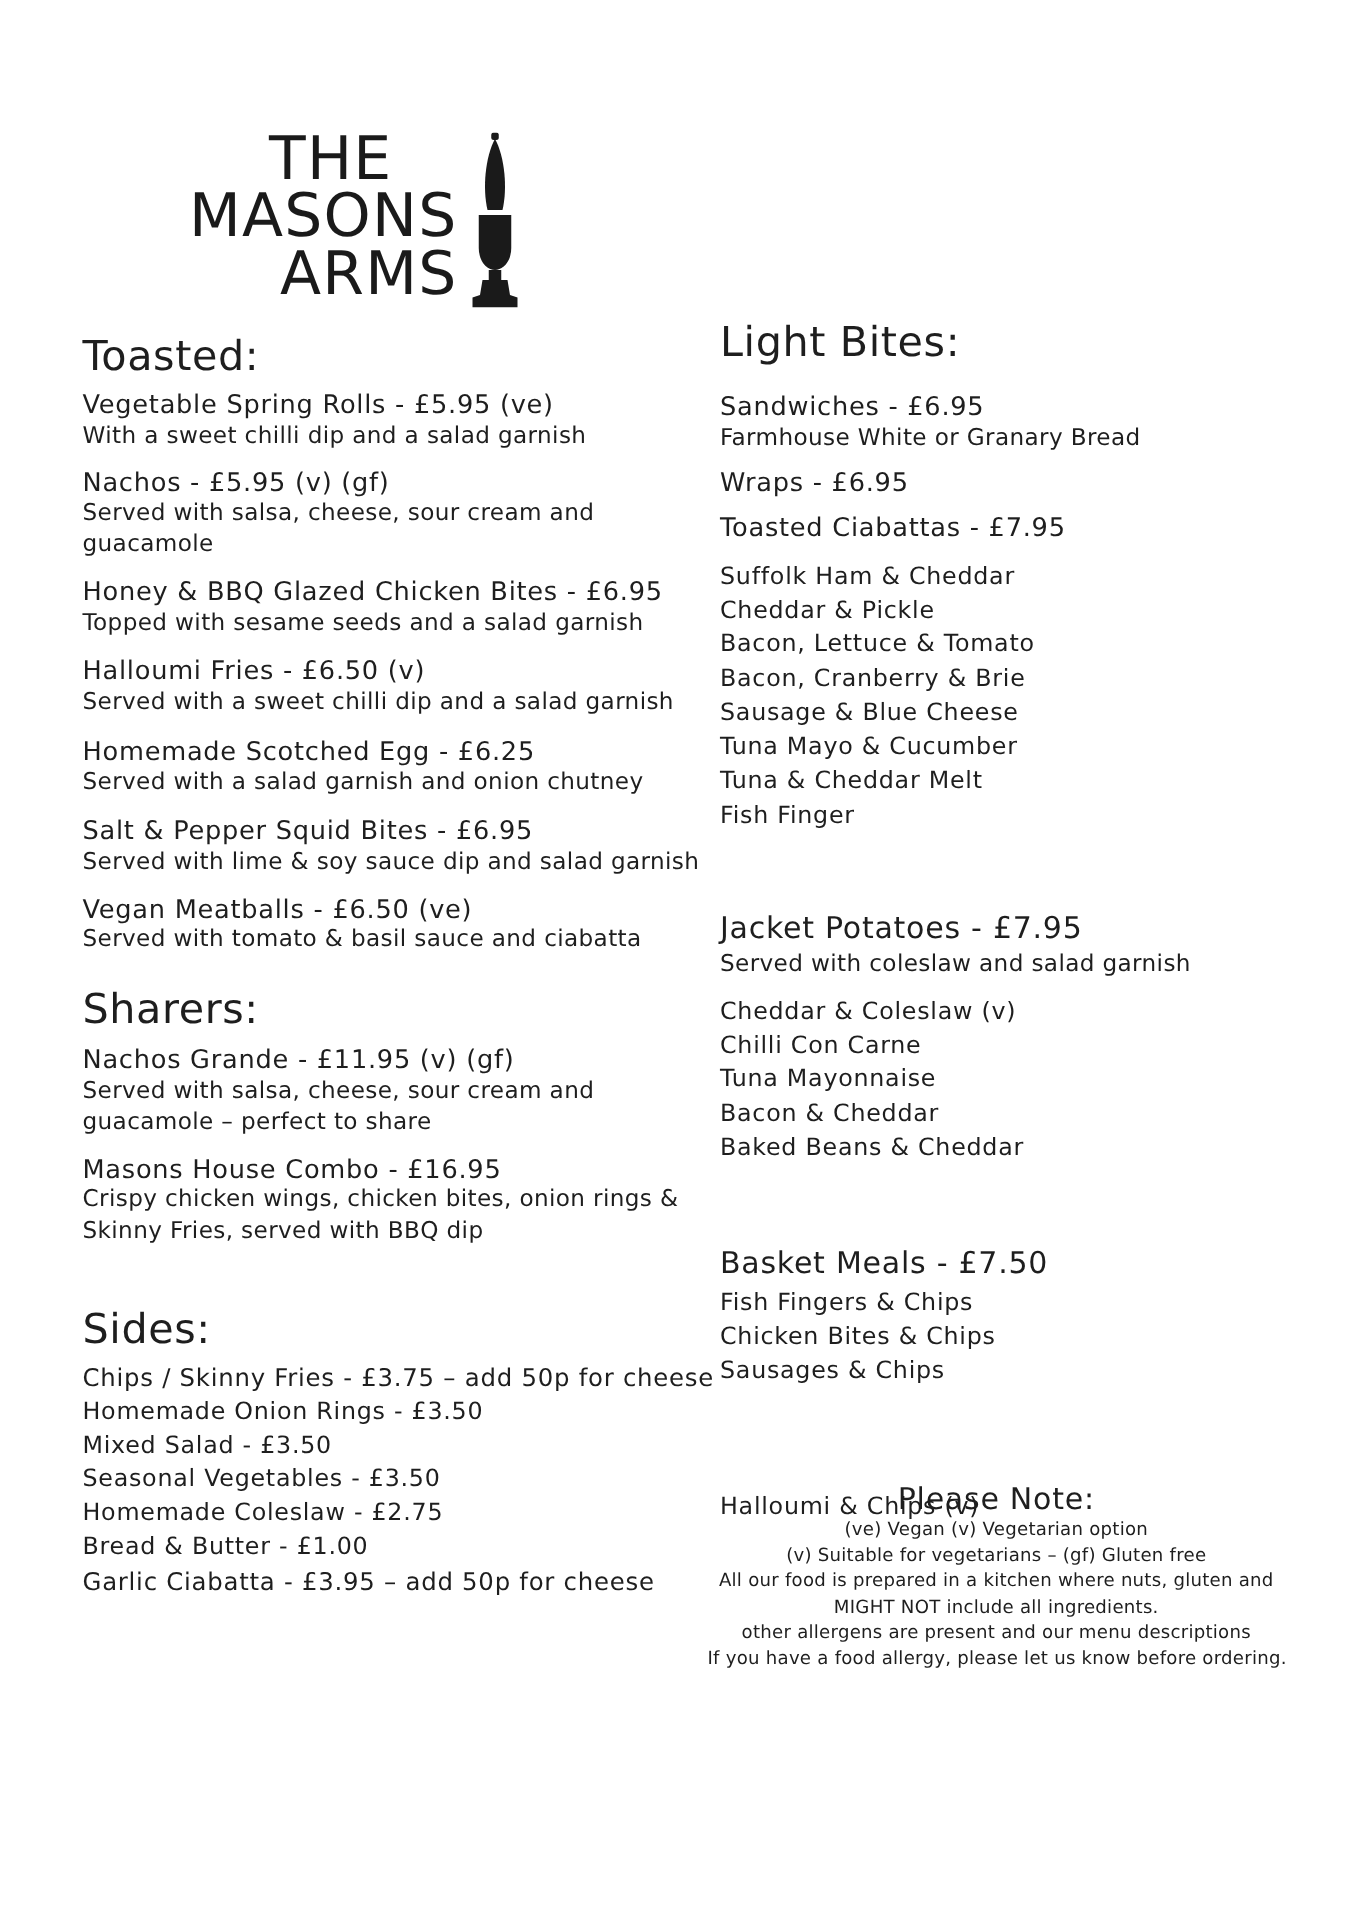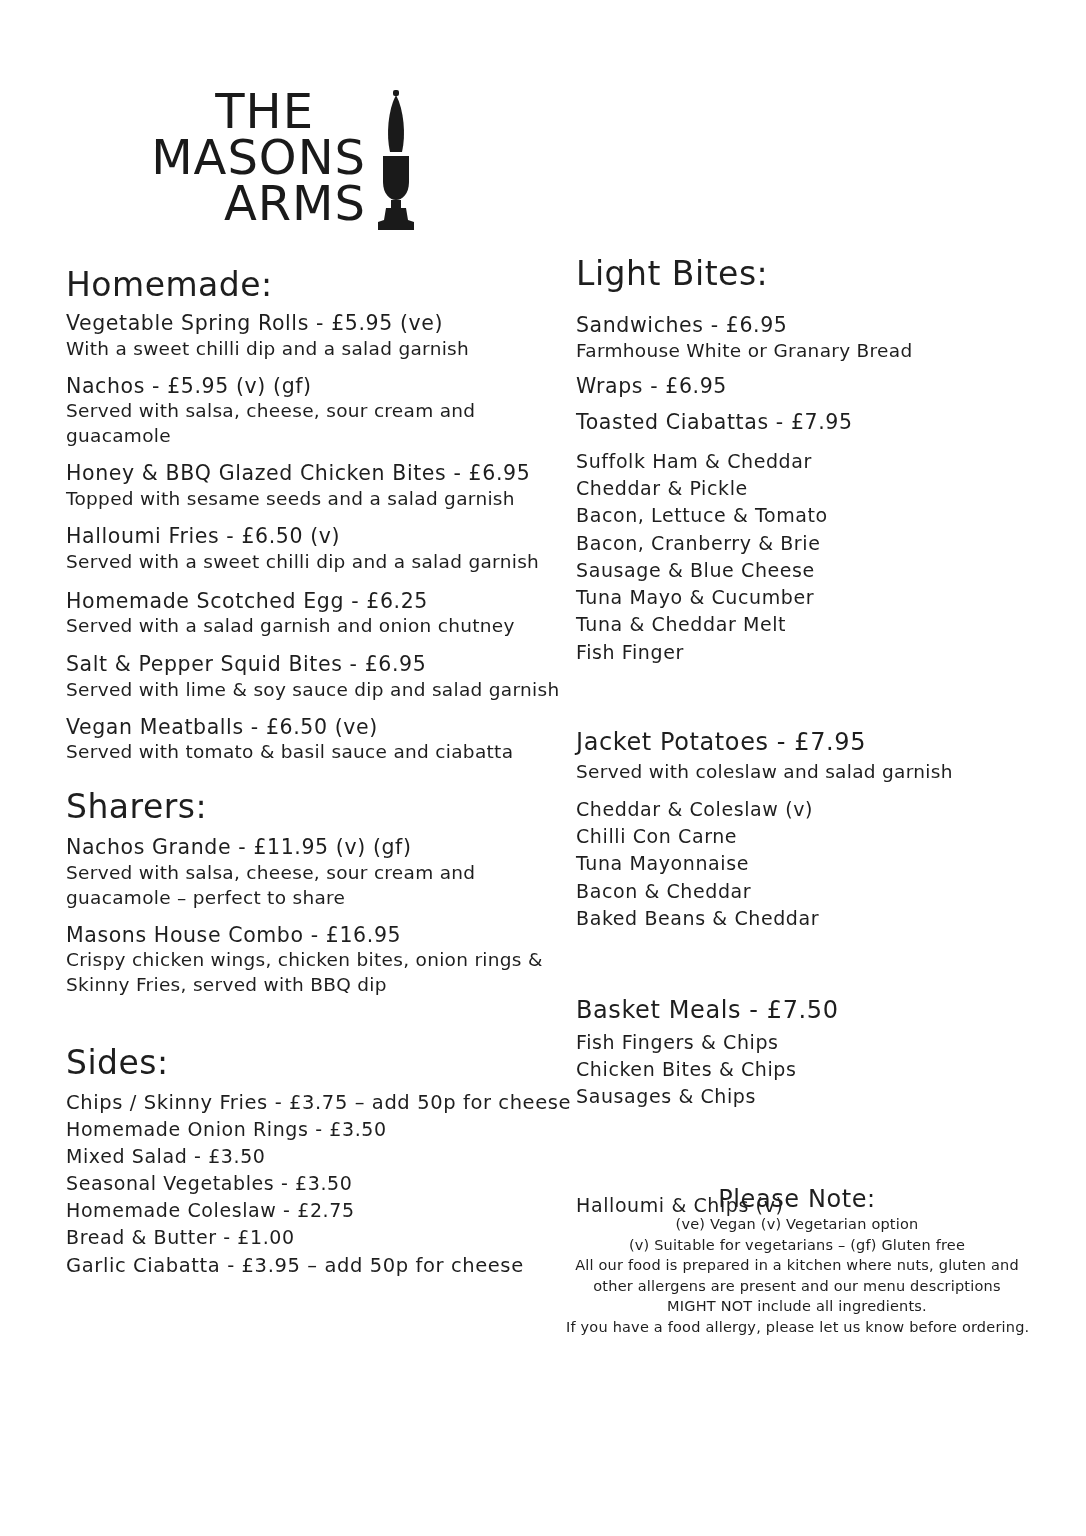--- a/index.html
+++ b/index.html
@@ -2,21 +2,21 @@
 <html><head>
 <meta charset="utf-8">
 <style>
   html, body { margin: 0; padding: 0; background: #ffffff; }
   body {
     width: 1086px; height: 1536px; position: relative; overflow: hidden;
     color: #1e1e1e;
     font-family: "DejaVu Sans", sans-serif;
   }
   .logo {
-    position: absolute; left: 104px; top: 88px; width: 310px; height: 145px;
+    position: absolute; left: 104px; top: 104px; width: 310px; height: 145px;
   }
   .logo-text {
     position: absolute; left: 0; top: 0; width: 262px;
     font-family: "DejaVu Sans", sans-serif; font-weight: normal;
     color: #1a1a1a; letter-spacing: 1px;
   }
   .logo-line { display: block; text-align: right; font-size: 48px; line-height: 46px; height: 46px; }
   .logo-tap { position: absolute; left: 272px; top: 2px; width: 40px; height: 140px; }
 
   .col { position: absolute; top: 0; }
@@ -58,21 +58,21 @@
     <rect x="17" y="0" width="6" height="6" rx="2" fill="#1a1a1a"></rect>
     <path d="M20 5 C12 20 10 45 14 62 L26 62 C30 45 28 20 20 5 Z" fill="#1a1a1a"></path>
     <path d="M7 66 L33 66 L33 92 C33 104 26 110 20 110 C14 110 7 104 7 92 Z" fill="#1a1a1a"></path>
     <rect x="15" y="110" width="10" height="8" fill="#1a1a1a"></rect>
     <path d="M10 118 L30 118 L32 130 L38 132 L38 140 L2 140 L2 132 L8 130 Z" fill="#1a1a1a"></path>
   </svg>
 </div>
 
 <div class="col col-left">
 
-  <div class="heading" style="top:266px;">Homemade:</div>
+  <div class="heading" style="top:266px;">Toasted:</div>
 
   <div class="item-title" style="top:310px;">Vegetable Spring Rolls - £5.95 (ve)</div>
   <div class="item-desc" style="top:336px;">With a sweet chilli dip and a salad garnish</div>
 
   <div class="item-title" style="top:373px;">Nachos - £5.95 (v) (gf)</div>
   <div class="item-desc" style="top:398px;">Served with salsa, cheese, sour cream and</div>
   <div class="item-desc" style="top:423px;">guacamole</div>
 
   <div class="item-title" style="top:460px;">Honey &amp; BBQ Glazed Chicken Bites - £6.95</div>
   <div class="item-desc" style="top:486px;">Topped with sesame seeds and a salad garnish</div>
@@ -142,16 +142,16 @@
   <div class="list-line" style="top:1056px;">Chicken Bites &amp; Chips</div>
   <div class="list-line" style="top:1083px;">Sausages &amp; Chips</div>
   <div class="list-line" style="top:1148px;margin-top:44px;">Halloumi &amp; Chips (v)</div>
 </div>
 
 <div class="note" style="top:1184px;">
   <div class="note-title">Please Note:</div>
   <div class="note-line">(ve) Vegan (v) Vegetarian option</div>
   <div class="note-line">(v) Suitable for vegetarians – (gf) Gluten free</div>
   <div class="note-line">All our food is prepared in a kitchen where nuts, gluten and</div>
+  <div class="note-line">MIGHT NOT include all ingredients.</div>
   <div class="note-line">other allergens are present and our menu descriptions</div>
-  <div class="note-line">MIGHT NOT include all ingredients.</div>
   <div class="note-line">If you have a food allergy, please let us know before ordering.</div>
 </div>
 
 </body></html>

